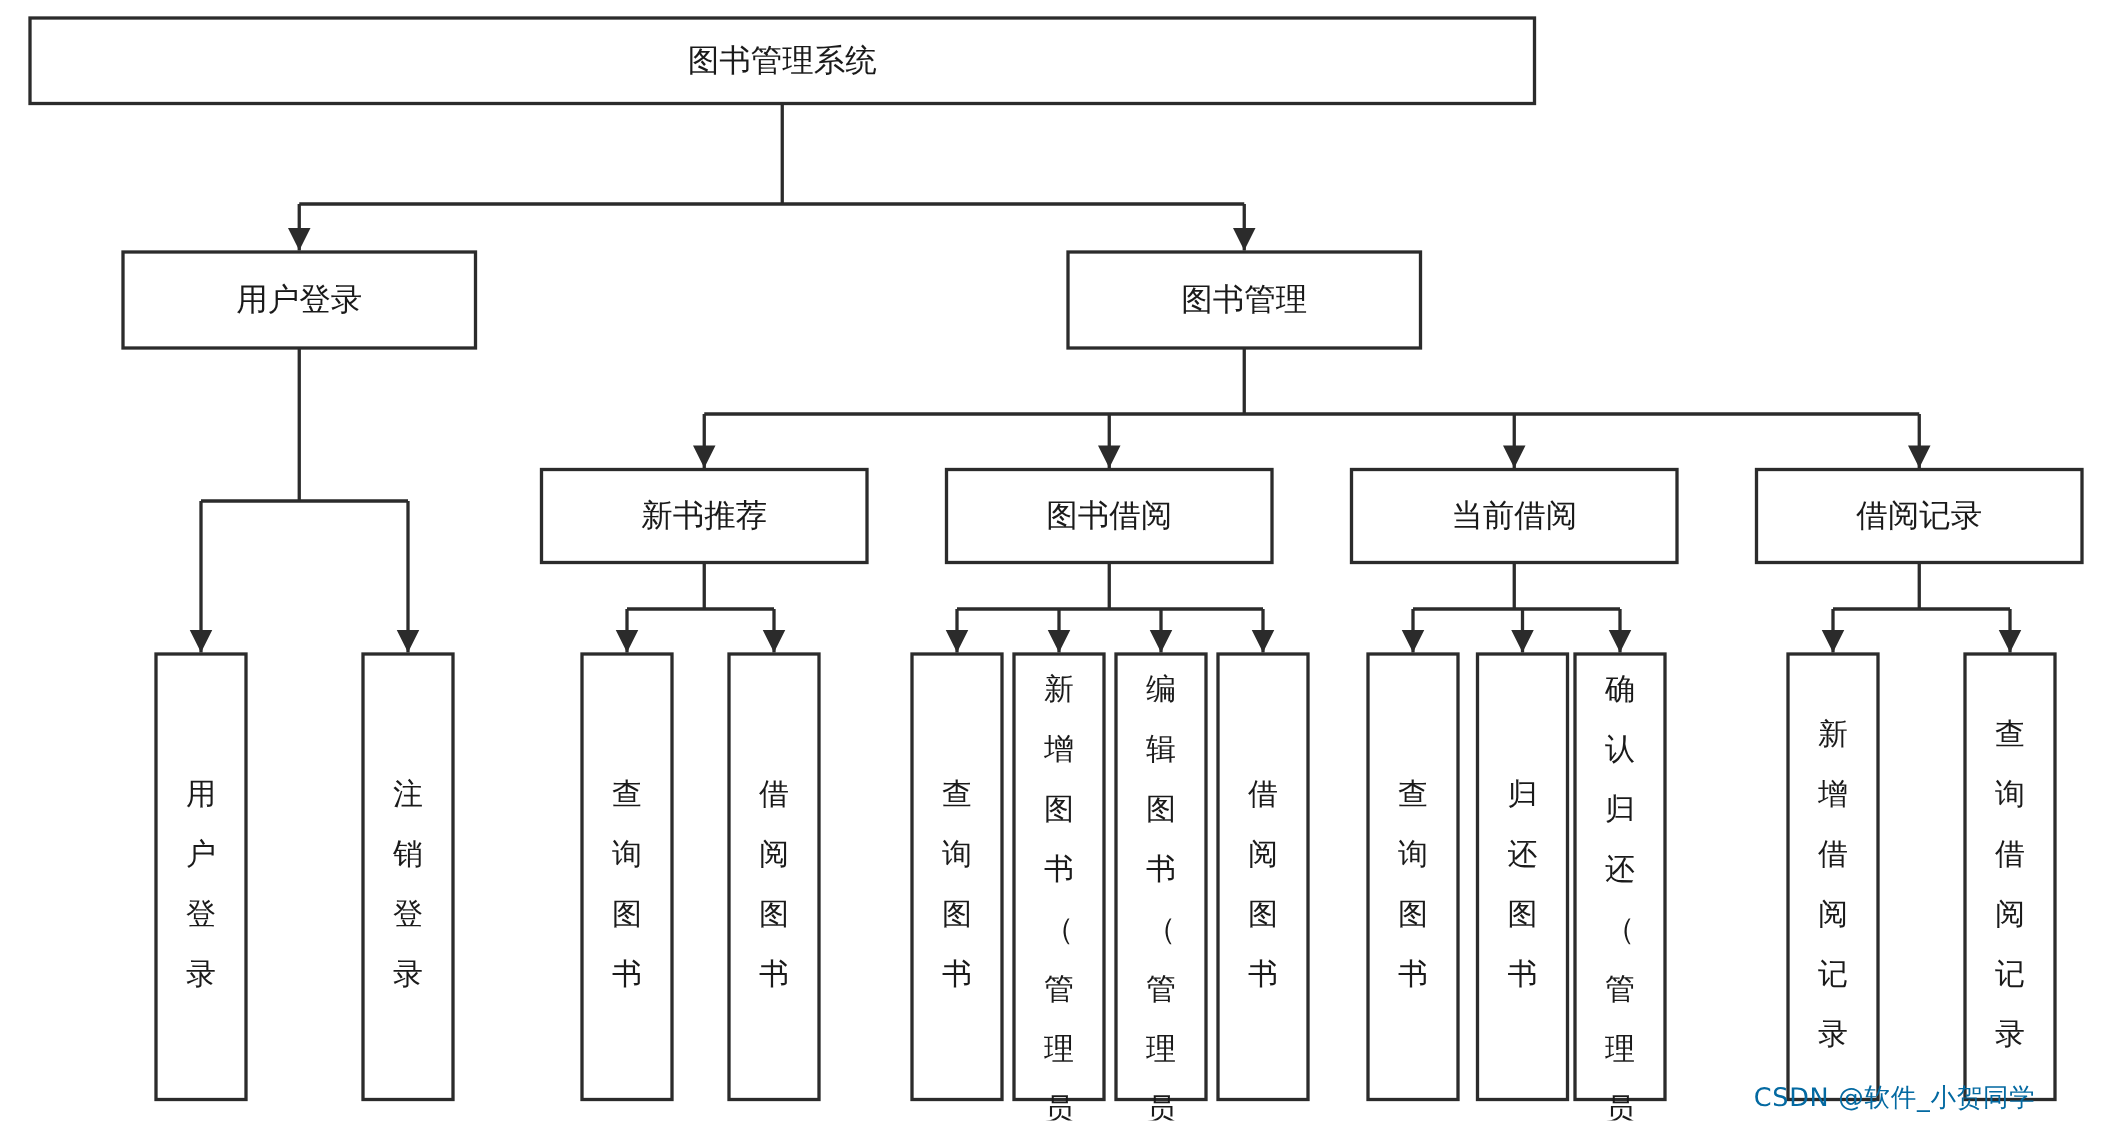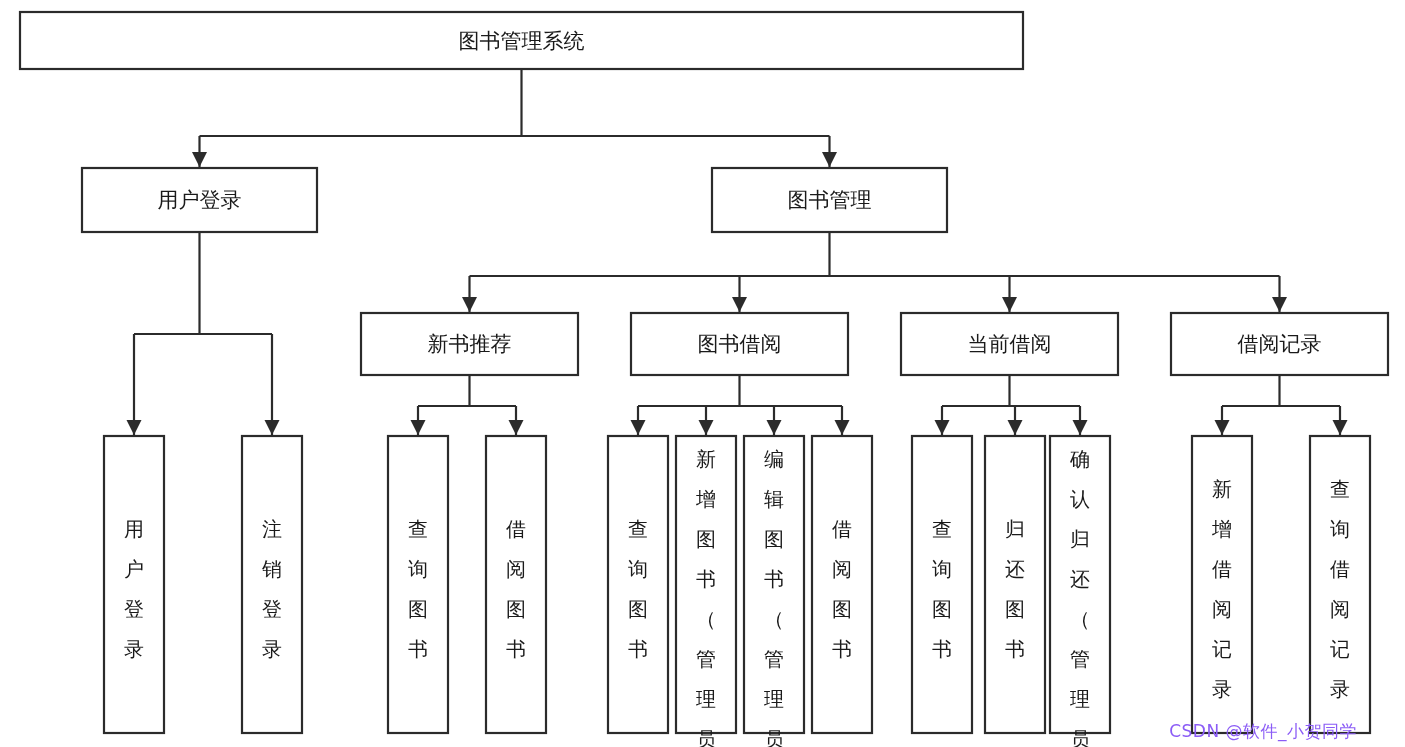--- a/index.html
+++ b/index.html
@@ -54,21 +54,21 @@
   .arrow-head {
     fill: #2b2b2b;
     stroke: none;
   }
   .watermark-text {
     position: absolute;
     right: 8px;
     bottom: 4px;
     font-family: "DejaVu Sans", "Liberation Sans", sans-serif;
     font-size: 17px;
-    color: #8b5cf6;
+    color: #0369a1;
     letter-spacing: 0.5px;
     white-space: nowrap;
     user-select: none;
   }
 </style>
 </head>
 <body>
 
 <div id="diagram-root">
   <svg class="diagram-canvas" viewBox="0 0 1405 747" xmlns="http://www.w3.org/2000/svg">

